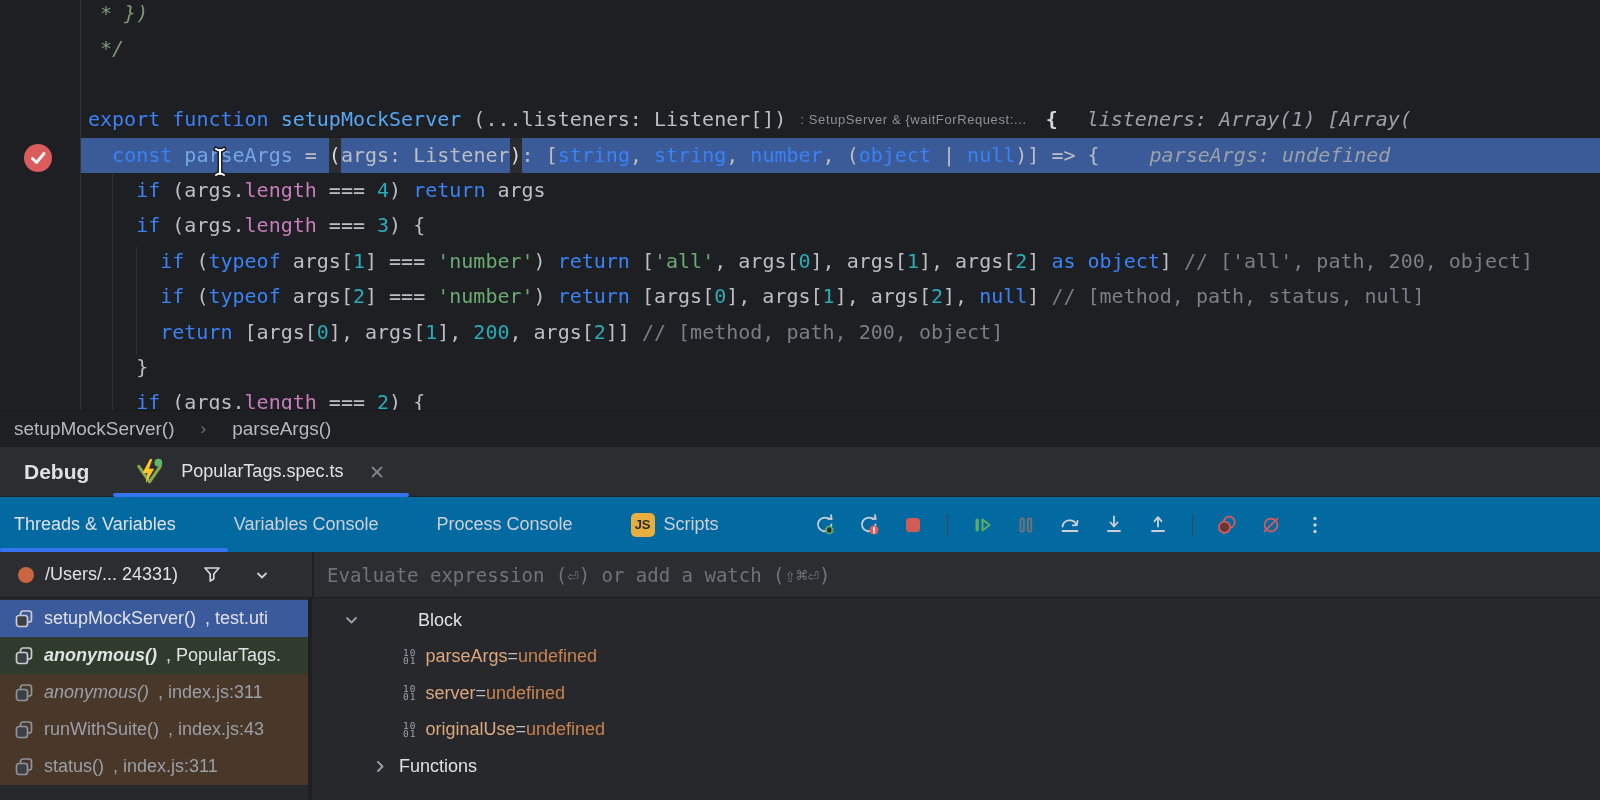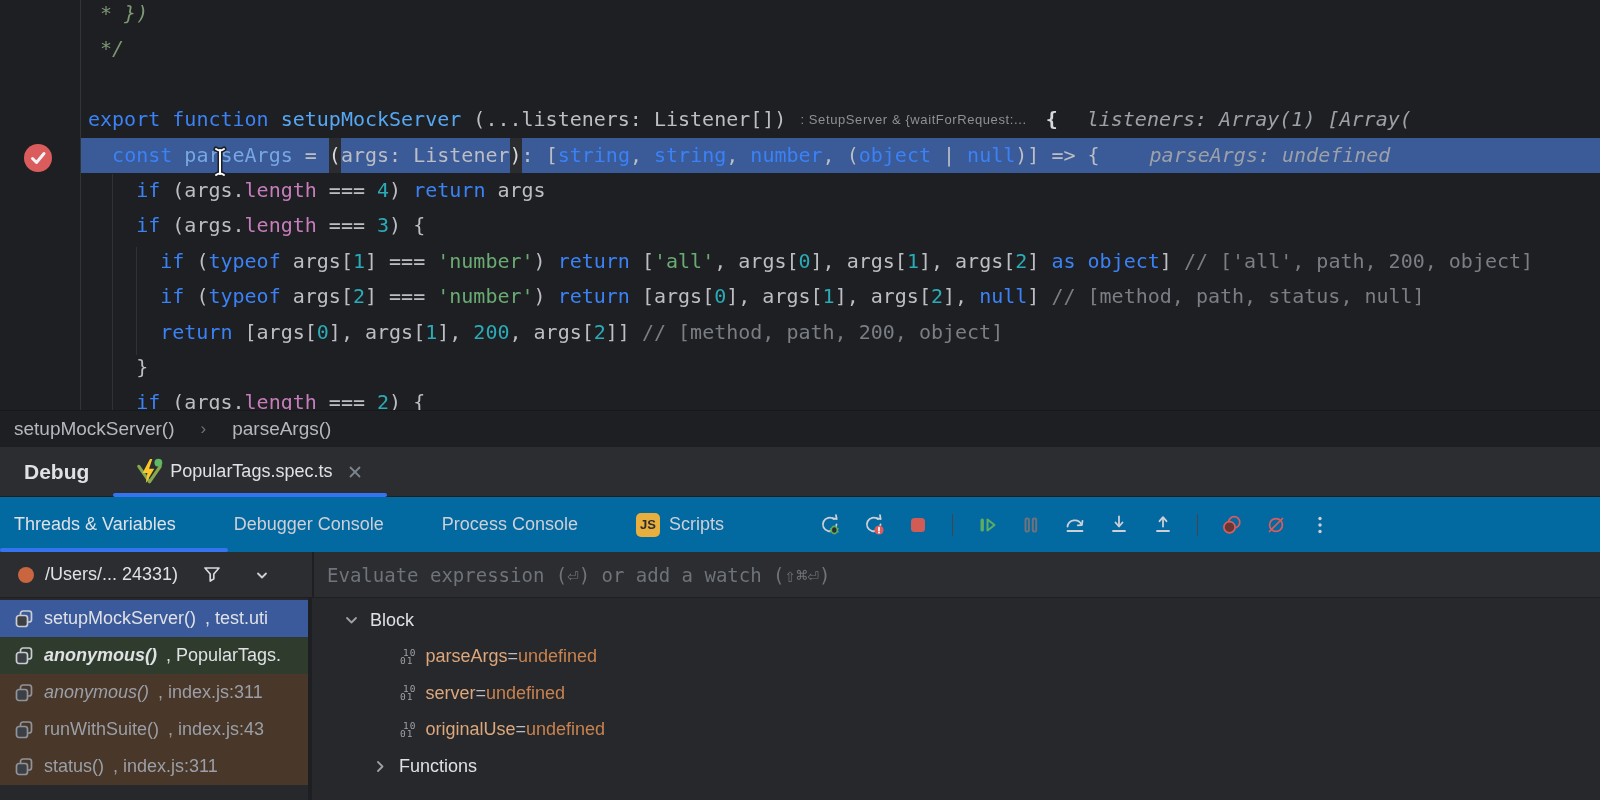--- a/index.html
+++ b/index.html
@@ -23,21 +23,21 @@
   #cursor{position:absolute;left:211px;top:145px;}
   
   #crumbs{position:absolute;left:0;top:410px;width:1600px;height:37px;background:#1E1F22;
           border-top:1px solid #17181A;display:flex;align-items:center;padding-left:14px;box-sizing:border-box;
           color:#B4B8BE;font-size:19px;}
   #crumbs .sep{color:#6F737A;margin:0 26px;font-size:17px;}
   
   #dbg-head{position:absolute;left:0;top:447px;width:1600px;height:50px;background:#2B2D30;
             border-bottom:1px solid #1E1F22;box-sizing:border-box;display:flex;align-items:center;}
   #dbg-title{margin-left:24px;color:#DFE1E5;font-weight:bold;font-size:21px;}
-  .dbg-tab{position:relative;height:100%;display:flex;align-items:center;gap:5px;padding:0 22px;margin-left:24px;}
+  .dbg-tab{position:relative;height:100%;display:flex;align-items:center;gap:16px;padding:0 22px;margin-left:24px;}
   .dbg-tab .lbl{color:#DFE1E5;font-size:18px;}
   .dbg-tab .underline{position:absolute;left:0;right:0;bottom:-1px;height:4px;background:#3574F0;border-radius:2px;}
   
   #dbg-tabs{position:absolute;left:0;top:497px;width:1600px;height:55px;background:#0369a1;display:flex;
             align-items:center;padding-left:14px;box-sizing:border-box;}
   .dtab{color:#CED0D6;font-size:18px;margin-right:58px;display:flex;align-items:center;gap:9px;}
   .dtab.sel{color:#DFE1E5;}
   #tab-underline{position:absolute;left:0;bottom:0;width:228px;height:4px;background:#3574F0;border-radius:2px;}
   #toolbar{display:flex;align-items:center;gap:20px;margin-left:36px;}
   .tbtn{width:24px;height:24px;display:flex;align-items:center;justify-content:center;}
@@ -62,21 +62,21 @@
              overflow:hidden;font-size:18px;color:#DFE1E5;}
   .frame-row.selected{background:#3B5A9B;}
   .frame-row.user{background:#2F3B2C;}
   .frame-row.library{background:#49382A;color:#9B9FA7;}
   .frame-row .fn.it{font-style:italic;}
   .frame-row.user .fn{font-weight:600;}
   #vars{position:absolute;left:312px;top:0;right:0;height:100%;padding-top:4px;overflow:hidden;}
   .var-row{height:36.5px;display:flex;align-items:center;font-size:18px;color:#DFE1E5;}
   .var-row .chev{display:flex;width:20px;height:20px;}
   .var-row .bin{display:flex;flex-direction:column;margin-right:9px;color:#9DA0A8;
-                font-family:"DejaVu Sans Mono",monospace;font-size:9.5px;line-height:8px;letter-spacing:1px;}
+                font-family:"DejaVu Sans Mono",monospace;font-size:9.5px;line-height:8px;letter-spacing:1px;align-items:flex-end;}
   .var-row .bin span:first-child{margin-left:3px;}
   .vname{color:#DCA77C;}.veq{color:#BCBEC4;}.vval{color:#C9824F;}
   .glabel{margin-left:9px;color:#DFE1E5;}
 </style>
 </head>
 <body>
 
 <div id="app">
 
   <section id="editor">
@@ -144,21 +144,21 @@
               <line x1="14.5" y1="5.5" x2="5.5" y2="14.5"></line>
             </g>
           </svg>
       </span>
       <div class="underline"></div>
     </div>
   </section>
 
   <section id="dbg-tabs">
     <span class="dtab sel">Threads &amp; Variables</span>
-    <span class="dtab">Debugger Console</span>
+    <span class="dtab">Variables Console</span>
     <span class="dtab">Process Console</span>
     <span class="dtab">
       <span class="jsbadge">JS</span>
       <span>Scripts</span>
     </span>
     <div id="toolbar">
       <div class="tbtn">
         <svg width="24" height="24" viewBox="0 0 24 24">
           <path d="M18.5 11.5a6.8 6.8 0 1 1-2.6-5.4" fill="none" stroke="#CED0D6" stroke-width="1.8" stroke-linecap="round"></path>
           <polyline points="14.6,5.2 18.7,6.1 18.0,2.2" fill="none" stroke="#CED0D6" stroke-width="1.8" stroke-linecap="round" stroke-linejoin="round"></polyline>
@@ -312,21 +312,21 @@
             <svg width="22" height="22" viewBox="0 0 22 22">
   <rect x="7.5" y="3" width="11" height="11" rx="2.5" fill="none" stroke="#8F939B" stroke-width="1.7"></rect>
   <rect x="3.5" y="7.5" width="11" height="11" rx="2.5" fill="#3C3F43" stroke="#8F939B" stroke-width="1.7"></rect>
             </svg>
           </span>
           <span class="fn">status()</span>
           <span class="loc">, index.js:311</span>
         </div>
       </div>
     <div id="vars">
-        <div class="var-row" style="padding-left: 29px;">
+        <div class="var-row" style="padding-left: 29px; gap: 48px;">
           <span class="chev">
             <svg width="20" height="20" viewBox="0 0 20 20">
               <polyline points="6,8 10.5,12.5 15,8" fill="none" stroke="#9DA0A8" stroke-width="1.8" stroke-linecap="round" stroke-linejoin="round"></polyline>
             </svg>
           </span>
           <span class="glabel">Block</span>
         </div>
         <div class="var-row" style="padding-left: 88px;">
           <span class="bin">
             <span>10</span>

